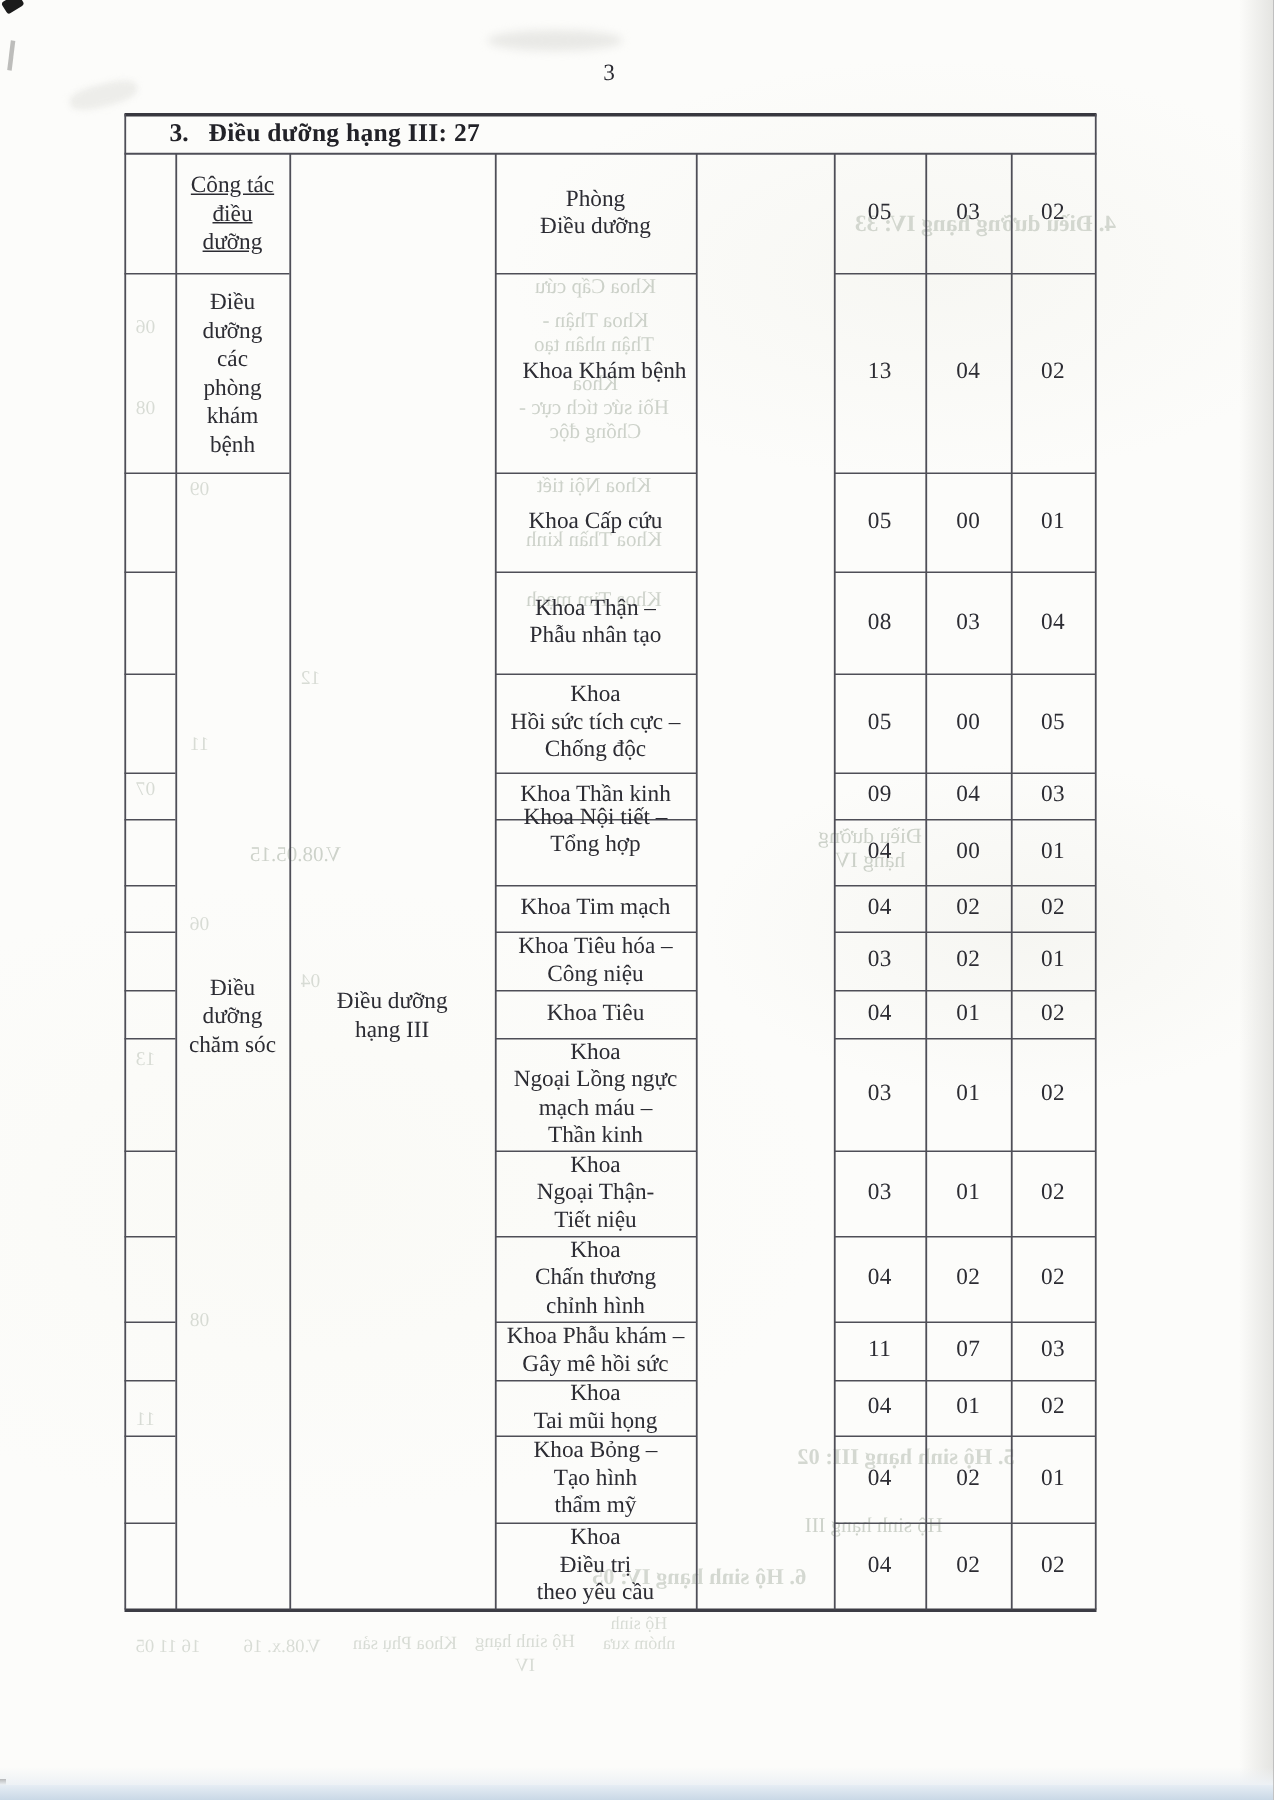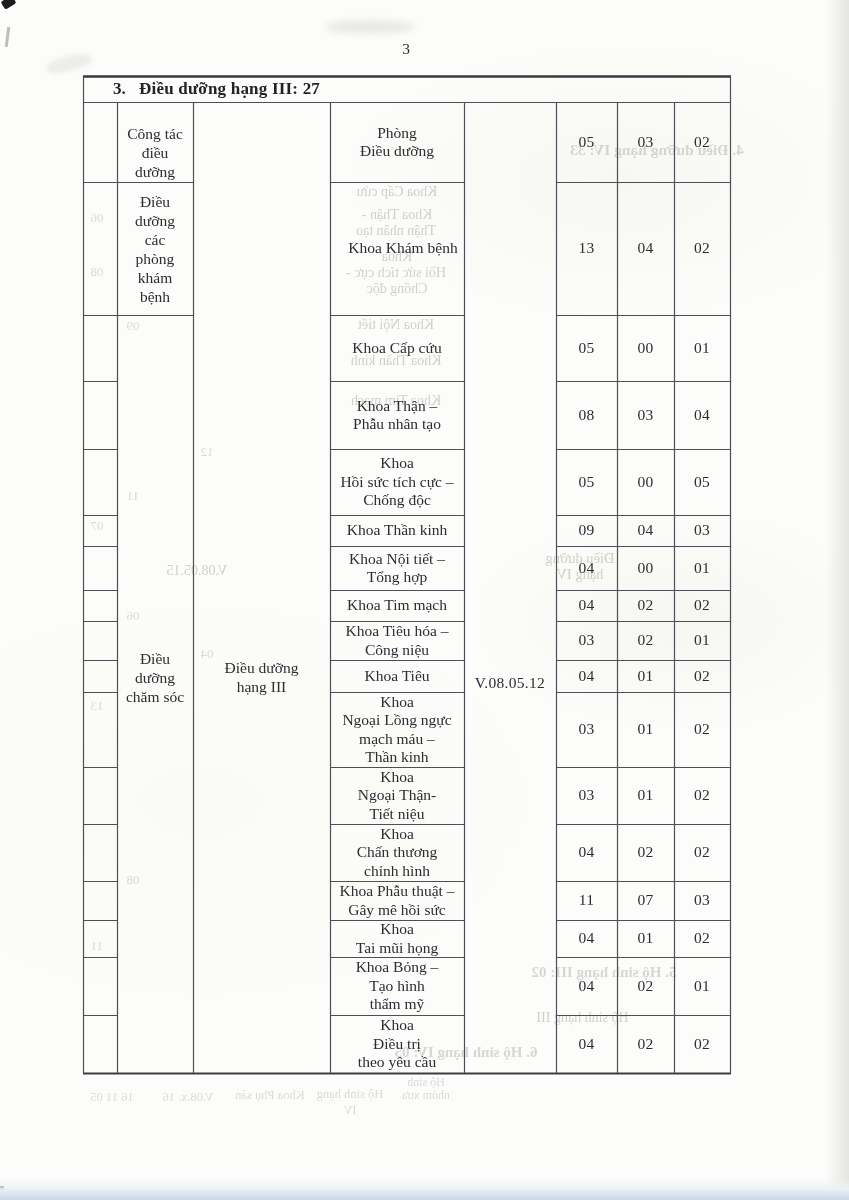--- a/index.html
+++ b/index.html
@@ -135,35 +135,34 @@
       <line x1="83" y1="1015.5" x2="117" y2="1015.5" stroke="#4e4e57" stroke-width="1.1"></line>
       <line x1="330" y1="1015.5" x2="464" y2="1015.5" stroke="#4e4e57" stroke-width="1.1"></line>
       <line x1="556" y1="1015.5" x2="730" y2="1015.5" stroke="#4e4e57" stroke-width="1.1"></line>
     </svg>
 
   <div id="title-row">
     <span class="abs" style="left:30px;top:3px;font-size:17px;font-weight:bold;color:#222228;">3.</span>
     <span class="abs" style="left:56px;top:3px;font-size:17px;font-weight:bold;letter-spacing:.2px;color:#222228;">Điều dưỡng hạng III: 27</span>
   </div>
 
-  <div class="cell hdr" style="left:117px;top:112px;width:76px;height:80px;">Công tác
+  <div class="cell hdr" style="left:117px;top:102px;width:76px;height:80px;text-decoration:underline;">Công tác
 điều
 dưỡng</div>
   <div class="cell hdr" style="left:117px;top:182px;width:76px;height:133px;">Điều
 dưỡng
 các
 phòng
 khám
 bệnh</div>
   <div class="cell hdr topalign" style="left:117px;top:381px;width:76px;height:692px;padding-top:268px;box-sizing:border-box;">Điều
 dưỡng
 chăm sóc</div>
   <div class="cell hdr topalign" style="left:193px;top:102px;width:137px;height:971px;padding-top:556px;box-sizing:border-box;">Điều dưỡng
 hạng III</div>
-  <div class="cell num topalign" style="left:464px;top:102px;width:92px;height:971px;padding-top:572px;box-sizing:border-box;">V.08.05.12</div>
 
   <div id="rows-layer">
       <div class="cell" style="left: 330px; top: 102px; width: 134px; height: 80px;">Phòng
 Điều dưỡng</div>
       <div class="cell num" style="left: 556px; top: 102px; width: 61px; height: 80px;">05</div>
       <div class="cell num" style="left: 617px; top: 102px; width: 57px; height: 80px;">03</div>
       <div class="cell num" style="left: 674px; top: 102px; width: 56px; height: 80px;">02</div>
       <div class="cell" style="left: 316px; top: 182px; width: 134px; height: 133px; margin-left: 20px;">Khoa Khám bệnh</div>
       <div class="cell num" style="left: 556px; top: 182px; width: 61px; height: 133px;">13</div>
       <div class="cell num" style="left: 617px; top: 182px; width: 57px; height: 133px;">04</div>
@@ -180,21 +179,21 @@
       <div class="cell" style="left: 330px; top: 449px; width: 134px; height: 66px;">Khoa
 Hồi sức tích cực –
 Chống độc</div>
       <div class="cell num" style="left: 556px; top: 449px; width: 61px; height: 66px;">05</div>
       <div class="cell num" style="left: 617px; top: 449px; width: 57px; height: 66px;">00</div>
       <div class="cell num" style="left: 674px; top: 449px; width: 56px; height: 66px;">05</div>
       <div class="cell" style="left: 330px; top: 515px; width: 134px; height: 31px;">Khoa Thần kinh</div>
       <div class="cell num" style="left: 556px; top: 515px; width: 61px; height: 31px;">09</div>
       <div class="cell num" style="left: 617px; top: 515px; width: 57px; height: 31px;">04</div>
       <div class="cell num" style="left: 674px; top: 515px; width: 56px; height: 31px;">03</div>
-      <div class="cell" style="left: 330px; top: 546px; width: 134px; height: 44px;">Khoa Nội tiết –
+      <div class="cell" style="left: 330px; top: 532px; width: 134px; height: 44px;">Khoa Nội tiết –
 Tổng hợp</div>
       <div class="cell num" style="left: 556px; top: 546px; width: 61px; height: 44px;">04</div>
       <div class="cell num" style="left: 617px; top: 546px; width: 57px; height: 44px;">00</div>
       <div class="cell num" style="left: 674px; top: 546px; width: 56px; height: 44px;">01</div>
       <div class="cell" style="left: 330px; top: 590px; width: 134px; height: 31px;">Khoa Tim mạch</div>
       <div class="cell num" style="left: 556px; top: 590px; width: 61px; height: 31px;">04</div>
       <div class="cell num" style="left: 617px; top: 590px; width: 57px; height: 31px;">02</div>
       <div class="cell num" style="left: 674px; top: 590px; width: 56px; height: 31px;">02</div>
       <div class="cell" style="left: 330px; top: 621px; width: 134px; height: 39px;">Khoa Tiêu hóa –
 Công niệu</div>
@@ -217,21 +216,21 @@
 Tiết niệu</div>
       <div class="cell num" style="left: 556px; top: 767px; width: 61px; height: 57px;">03</div>
       <div class="cell num" style="left: 617px; top: 767px; width: 57px; height: 57px;">01</div>
       <div class="cell num" style="left: 674px; top: 767px; width: 56px; height: 57px;">02</div>
       <div class="cell" style="left: 330px; top: 824px; width: 134px; height: 57px;">Khoa
 Chấn thương
 chỉnh hình</div>
       <div class="cell num" style="left: 556px; top: 824px; width: 61px; height: 57px;">04</div>
       <div class="cell num" style="left: 617px; top: 824px; width: 57px; height: 57px;">02</div>
       <div class="cell num" style="left: 674px; top: 824px; width: 56px; height: 57px;">02</div>
-      <div class="cell" style="left: 330px; top: 881px; width: 134px; height: 39px;">Khoa Phẫu thuật –
+      <div class="cell" style="left: 330px; top: 881px; width: 134px; height: 39px;">Khoa Phẫu khám –
 Gây mê hồi sức</div>
       <div class="cell num" style="left: 556px; top: 881px; width: 61px; height: 39px;">11</div>
       <div class="cell num" style="left: 617px; top: 881px; width: 57px; height: 39px;">07</div>
       <div class="cell num" style="left: 674px; top: 881px; width: 56px; height: 39px;">03</div>
       <div class="cell" style="left: 330px; top: 920px; width: 134px; height: 37px;">Khoa
 Tai mũi họng</div>
       <div class="cell num" style="left: 556px; top: 920px; width: 61px; height: 37px;">04</div>
       <div class="cell num" style="left: 617px; top: 920px; width: 57px; height: 37px;">01</div>
       <div class="cell num" style="left: 674px; top: 920px; width: 56px; height: 37px;">02</div>
       <div class="cell" style="left: 330px; top: 957px; width: 134px; height: 58px;">Khoa Bỏng –

